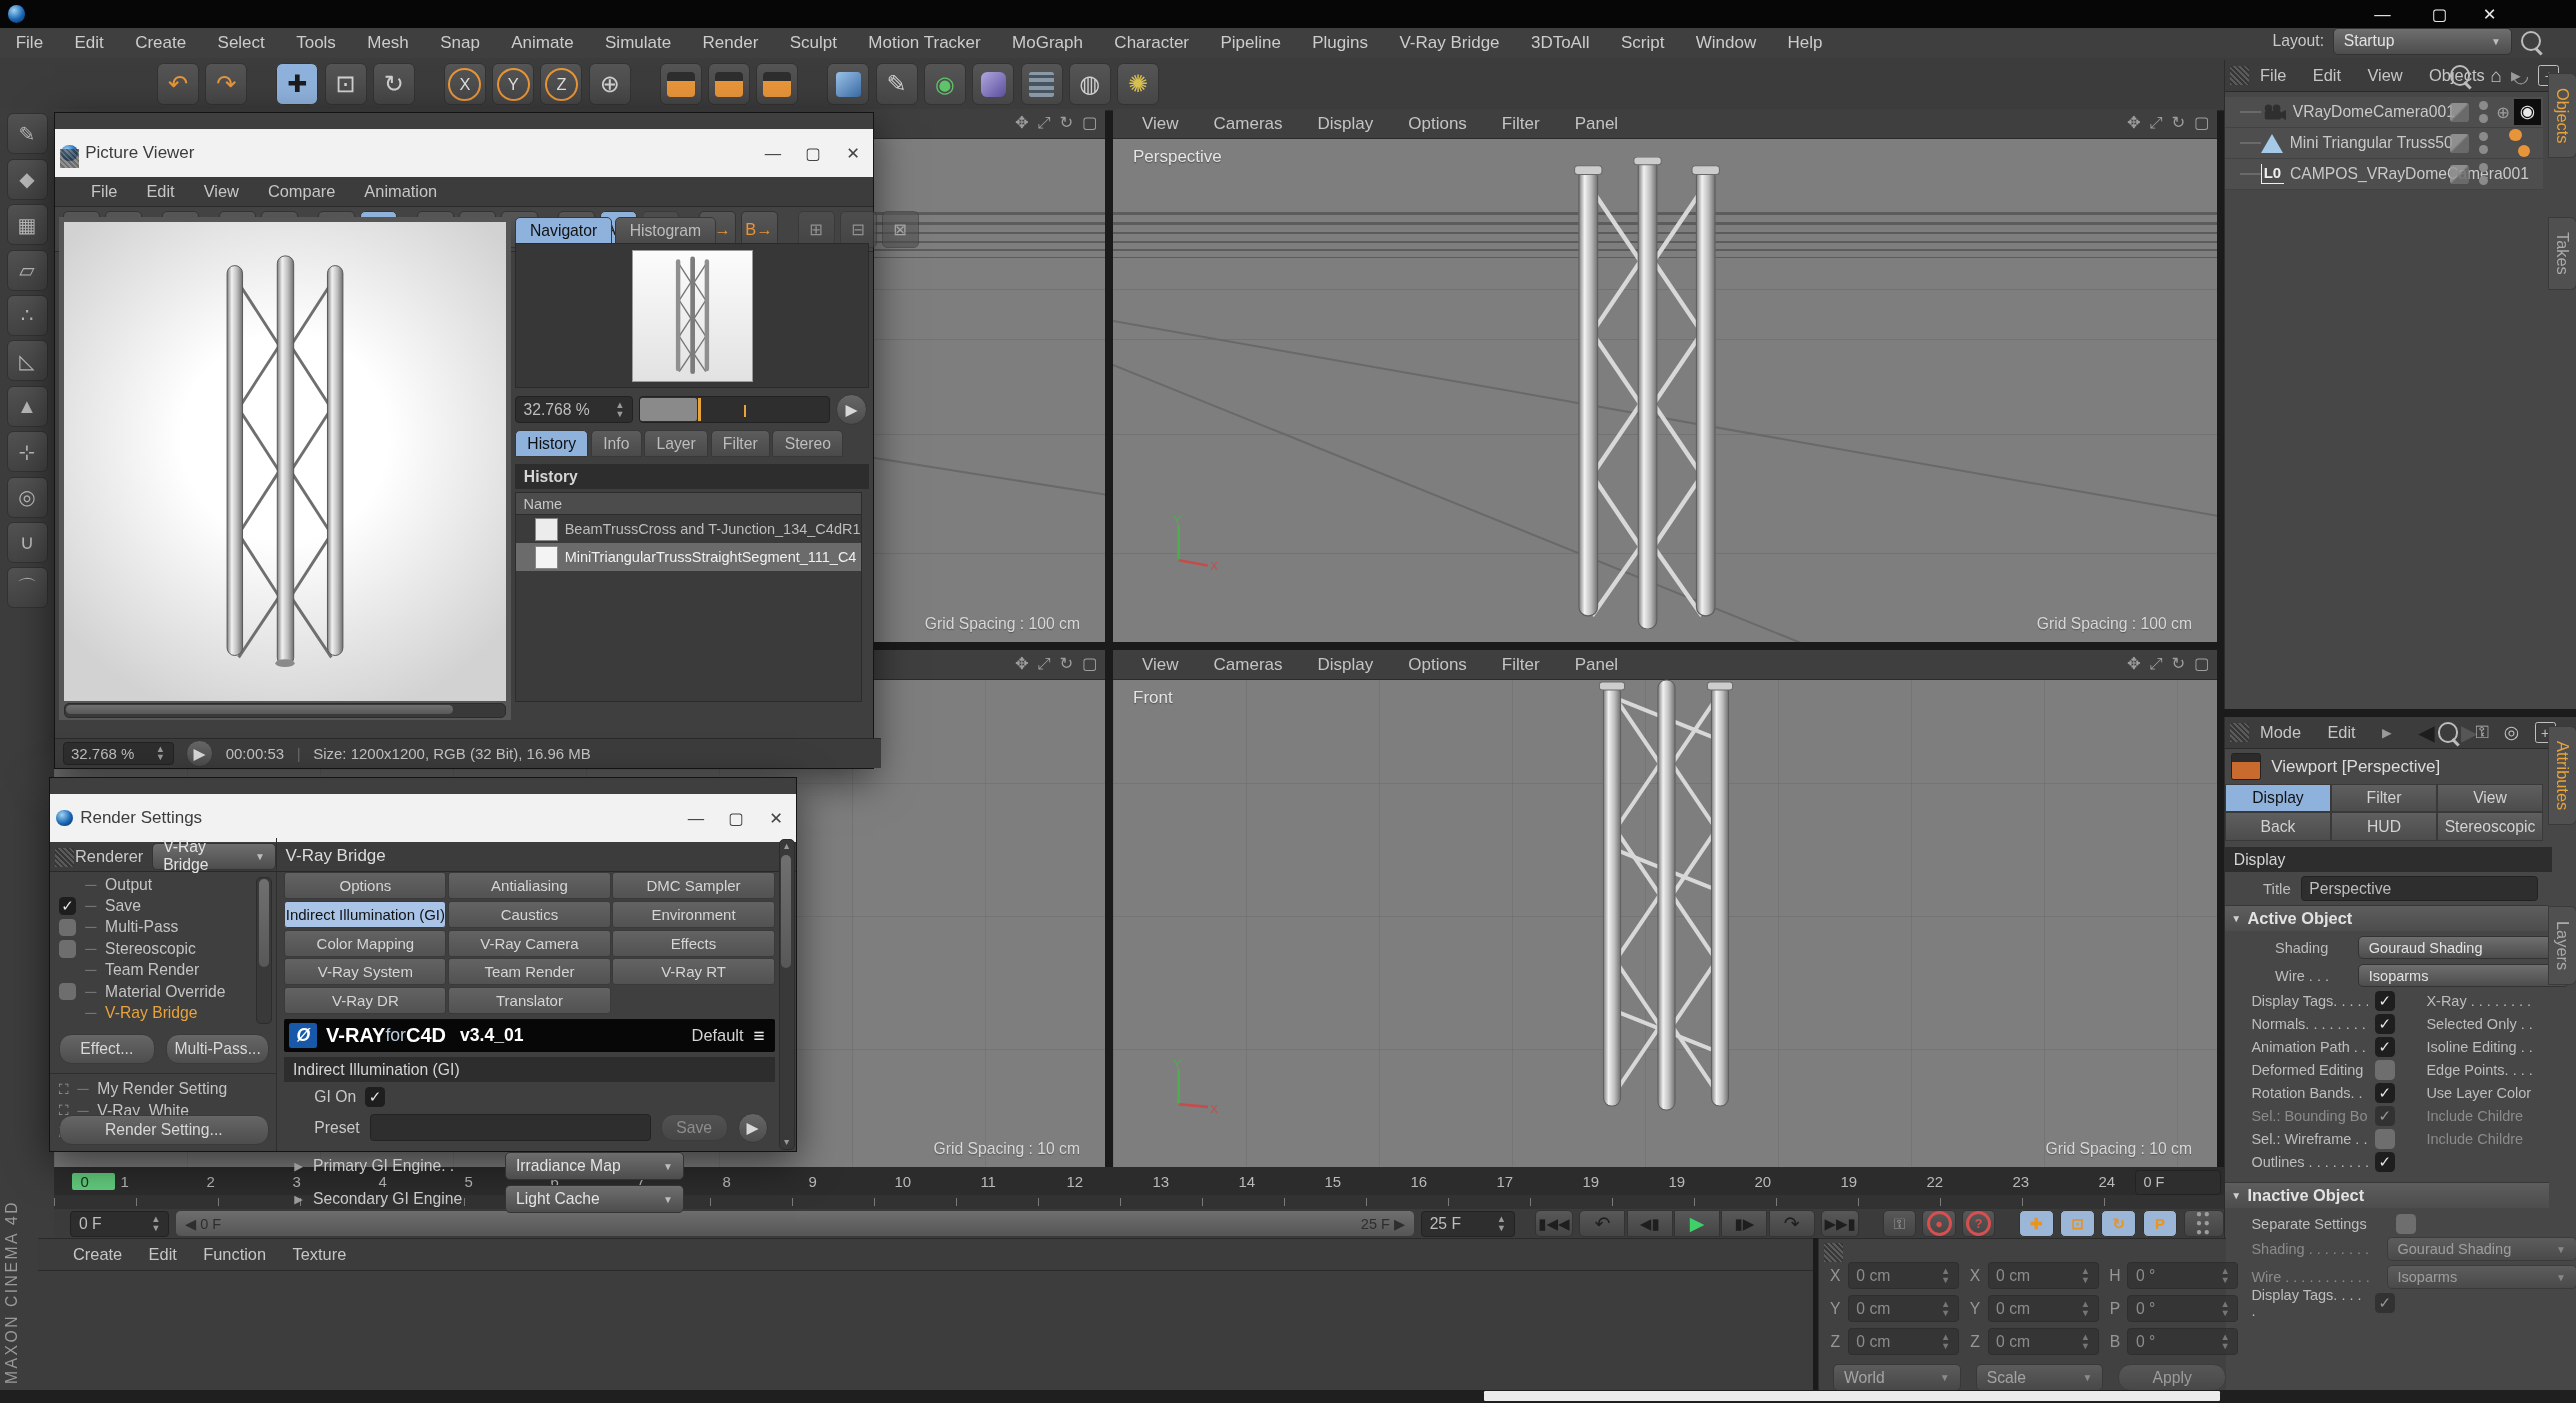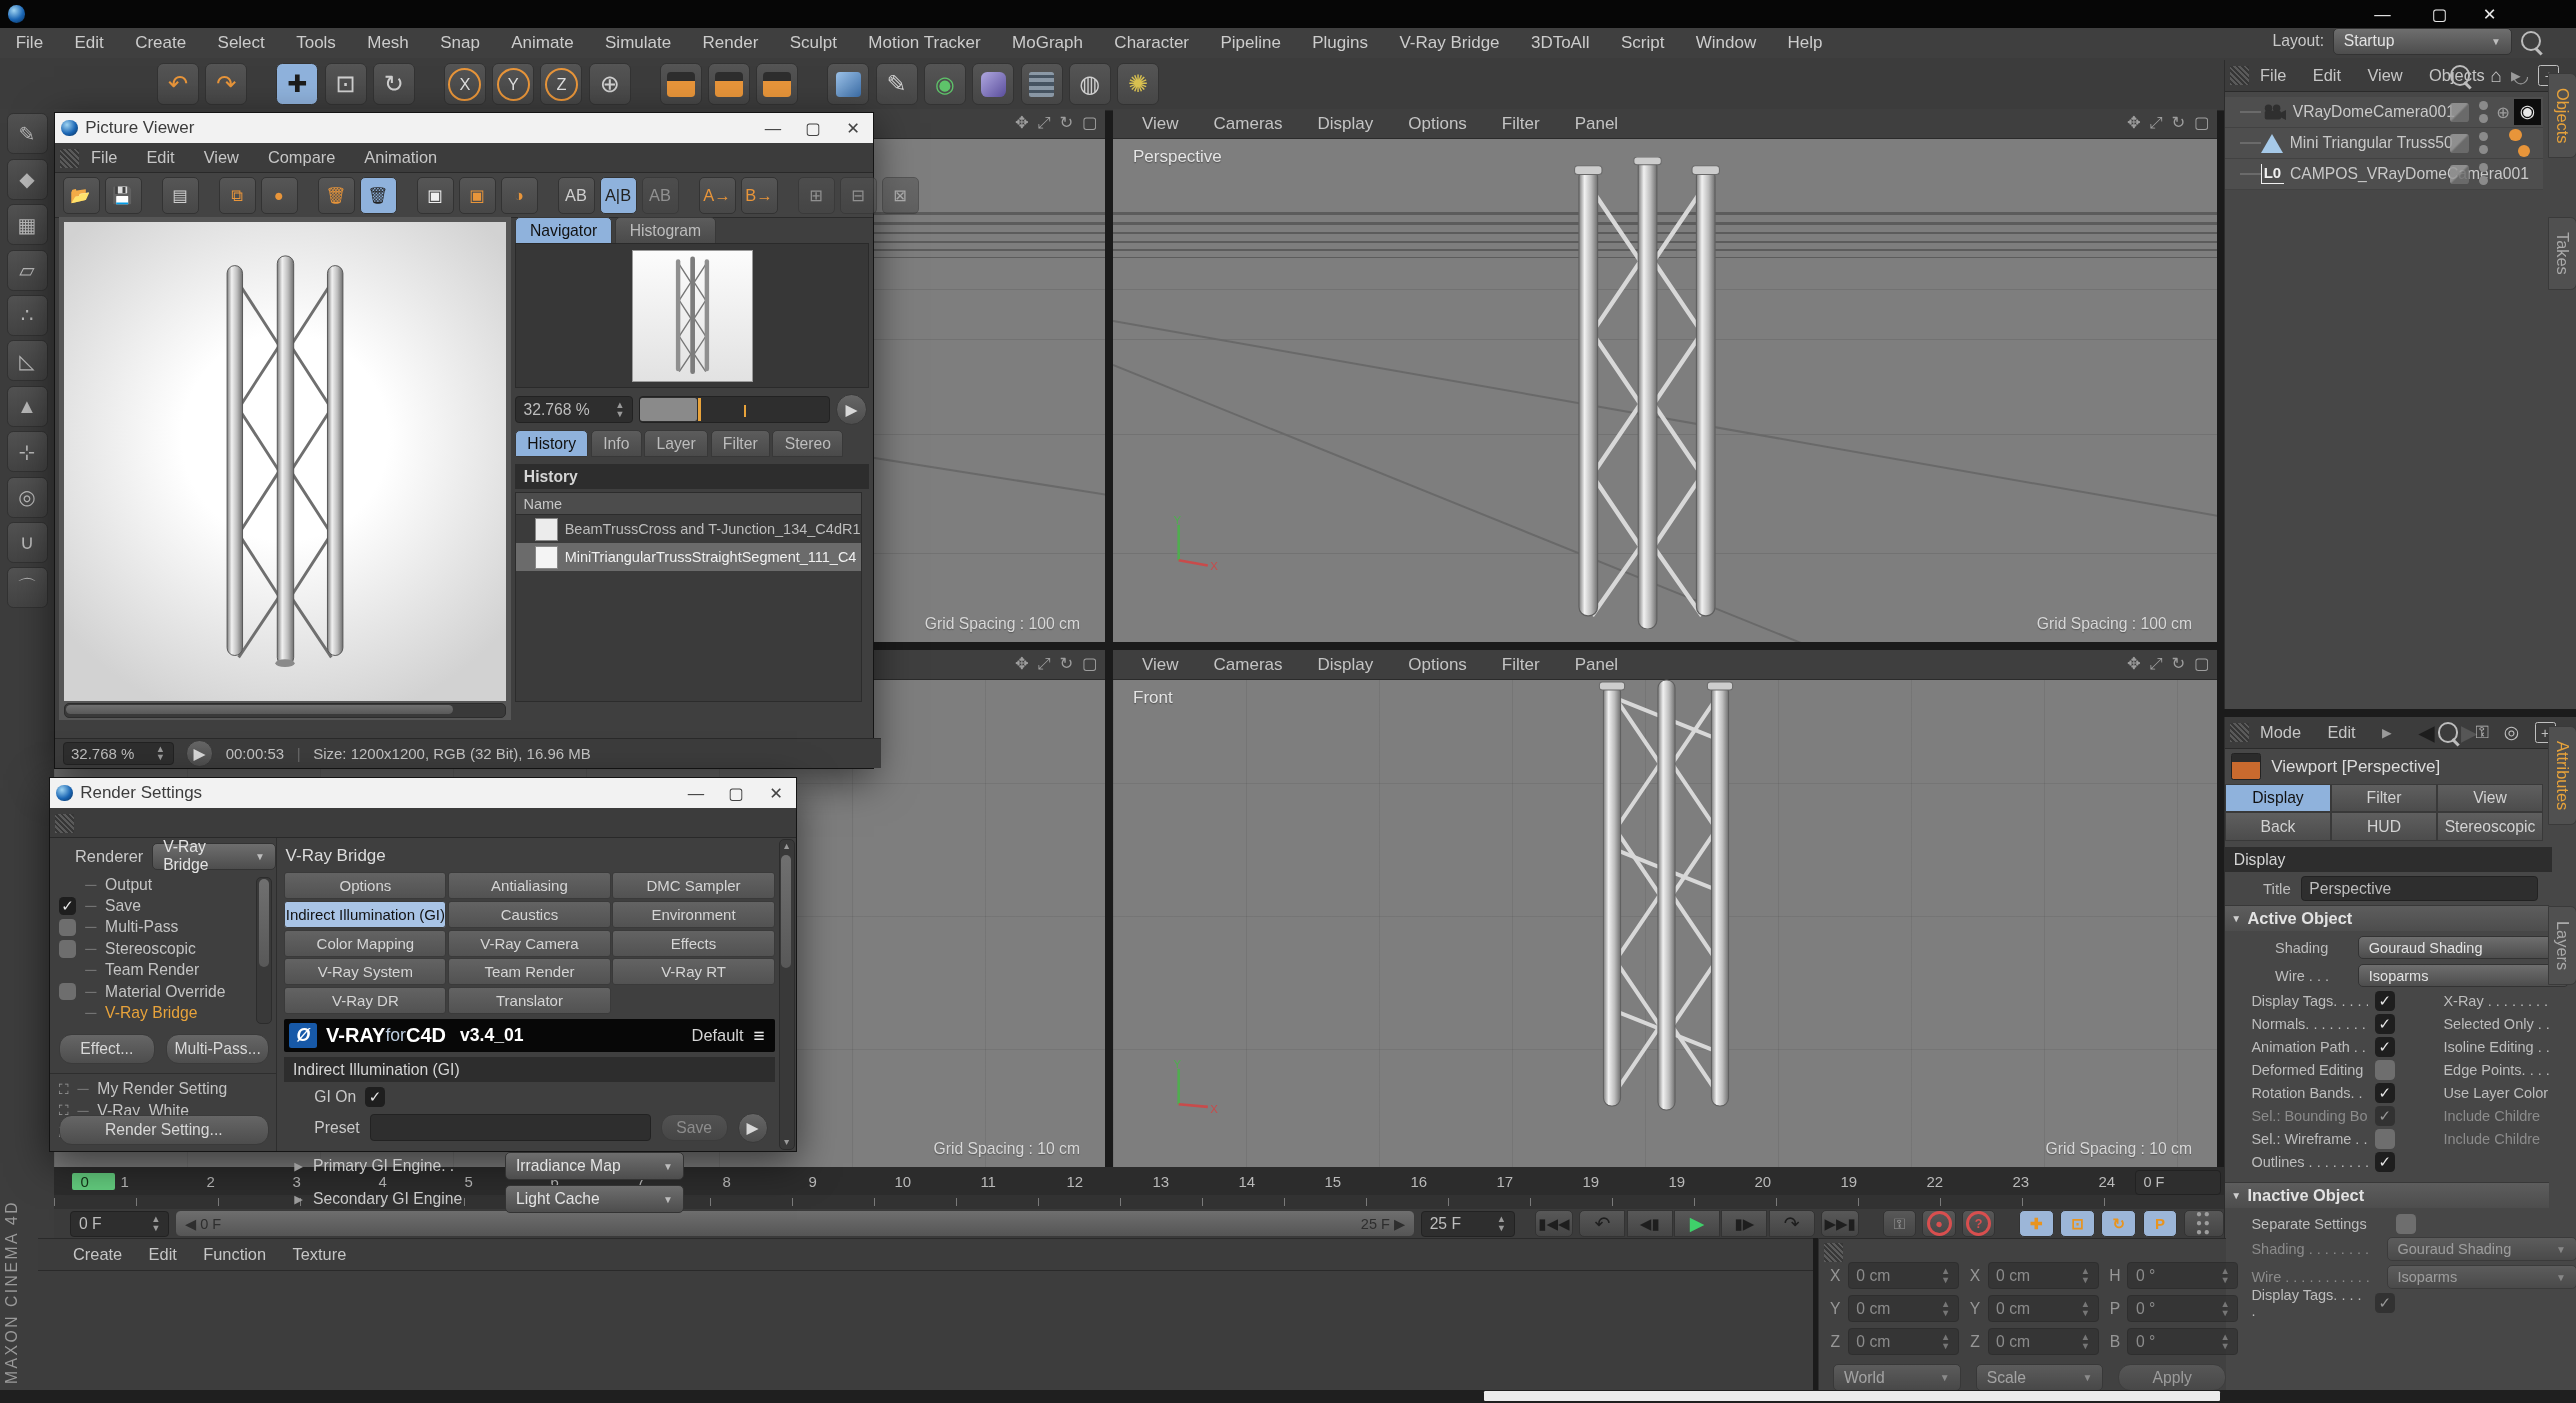--- a/index.html
+++ b/index.html
@@ -117,21 +117,21 @@
   #coords{left:1818px;top:1238px;width:407px;height:152px;background:#414141;border-top:0.6px solid#2a2a2a;border-left:0.6px solid #2e2e2e;}
   .crow{display:flex;align-items:center;gap:5px;height:28px;margin:5px 0 0 8.8px;opacity:.6;}
   .crow .axis{width:15px;text-align:center;color:#cfcfcf;}
   .cfield{width:94px;height:25px;}
   .spin{margin-left:auto;color:#9a9a9a;font-size:9.4px;line-height:8.2px;}
   #bottomstrip{left:0;top:1390px;width:2576px;height:13.2px;background:#1f1f1f;}
   #bottomwhite{left:1484px;top:1391px;width:736px;height:10px;background:#ececec;border-radius:1.3px;}
 
   
   .fwin{position:absolute;background:#3f3f3f;border:1.3px solid #141414;box-shadow:0 11.3px 38px rgba(0,0,0,.55);}
-  .ftitle{height:30px;background:#f2f2f2;color:#3c3c3c;display:flex;align-items:center;font-size:17px;}
+  .ftitle{height:48px;background:#f2f2f2;color:#3c3c3c;display:flex;align-items:center;font-size:17px;margin-top:16px;}
   .ftitle .appicon{width:16.4px;height:16.4px;border-radius:50%;margin:0 7.5px 0 6.3px;
      background:radial-gradient(circle at 35% 30%,#9fd4f2,#1b66b4 55%,#062a52);}
   .fctl{width:40px;height:25px;display:flex;align-items:center;justify-content:center;color:#444;font-size:16.4px;}
   .fmenu{height:29px;background:#3c3c3c;border-bottom:0.6px solid #292929;display:flex;align-items:center;
          gap:29px;padding-left:36px;font-size:16.4px;color:#c6c6c6;position:relative;}
   .pvtool{height:44px;background:#434343;border-bottom:0.6px solid #2b2b2b;display:flex;align-items:center;gap:5px;padding-left:7.5px;}
   .pvbtn{width:35px;height:35px;border-radius:5px;background:linear-gradient(#565656,#474747);
          border:0.6px solid #333;display:flex;align-items:center;justify-content:center;font-size:16.4px;color:#cfcfcf;flex:none;}
   .pvbtn.orange{color:#e8953a;}
   .pvbtn.bluebg{background:#8fb2dc;color:#222;}
@@ -536,21 +536,21 @@
       </div>
         <div class="attrow" style="gap:6.3px;">
         <span style="width:117px;overflow:hidden;white-space:nowrap;">Sel.: Wireframe . . .</span>
         <span class="chk unchecked"></span>
       </div>
         <div class="attrow" style="gap:6.3px;">
         <span style="width:117px;overflow:hidden;white-space:nowrap;">Outlines . . . . . . . .</span>
         <span class="chk checked"></span>
       </div>
       </div>
-    <div style="width:126px;overflow:hidden;margin-left:17px;">
+    <div style="width:126px;overflow:hidden;">
 
     <div class="attrow">
         <span style="white-space:nowrap;">X-Ray . . . . . . . .</span>
       </div>
         <div class="attrow">
         <span style="white-space:nowrap;">Selected Only . .</span>
       </div>
         <div class="attrow">
         <span style="white-space:nowrap;">Isoline Editing . .</span>
       </div>

